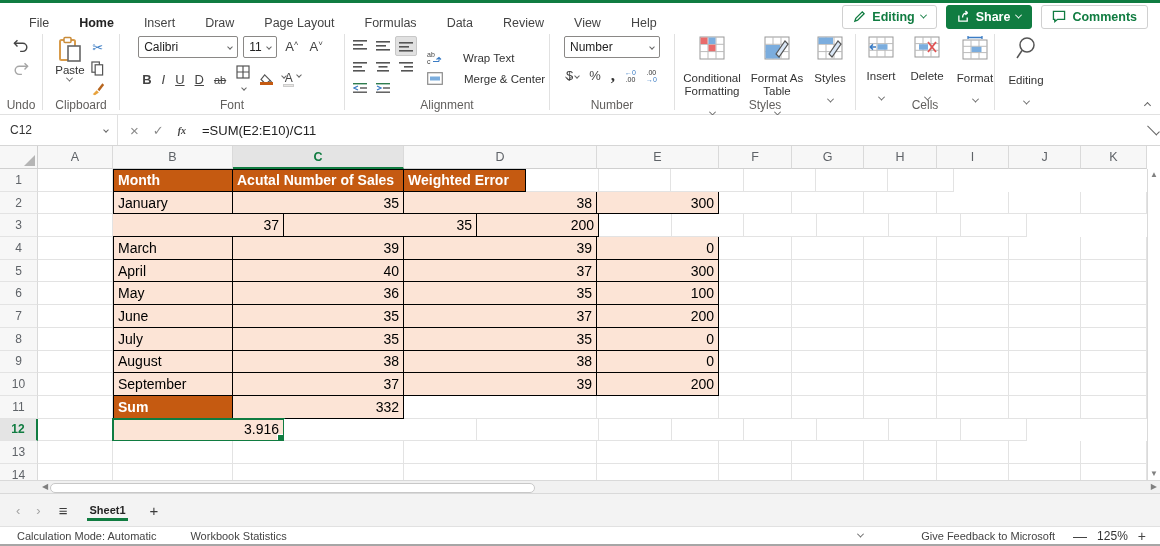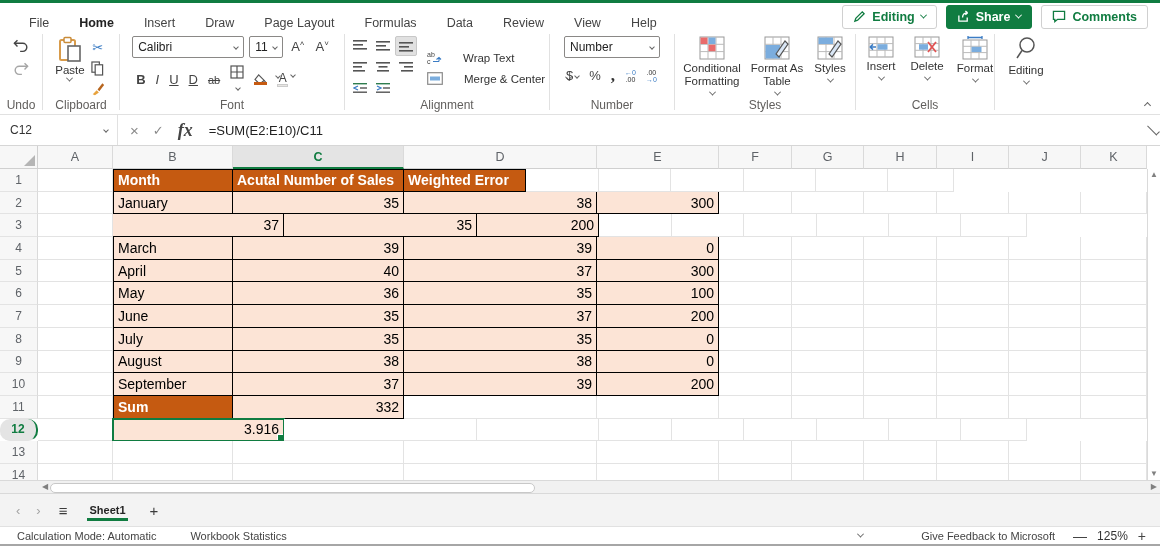--- a/index.html
+++ b/index.html
@@ -38,21 +38,21 @@
   .g-clip { width:76px; }
   .g-clip .rcontent { display:flex; gap:4px; margin:0 auto; }
   .paste-btn { display:flex; flex-direction:column; align-items:center; font-size:11.5px; color:#333; gap:1px; border:none; background:none; }
   .clip-mini { display:flex; flex-direction:column; gap:2px; justify-content:center; }
   .scissors { color:#3b7cc4; font-size:13px; }
 
   
   .g-font { width:224px; }
   .g-font .rcontent { display:flex; flex-direction:column; gap:6px; margin:0 auto; }
   .selbox { display:flex; align-items:center; justify-content:space-between; border:1px solid #8a8886; border-radius:2px; height:22px; padding:0 5px; font-size:12px; color:#222; background:#fff; }
-  .fname { width:112px; }
+  .fname { width:100px; }
   .fsize { width:34px; }
   .fgrow-btn { font-size:13px; color:#444; border:none; background:none; padding:0 3px; position:relative; }
   .sup { font-size:8px; vertical-align:super; }
   .fmt-row { display:flex; align-items:center; gap:2px; }
   .fmt-b { border:none; background:none; font-size:13px; color:#444; padding:1px 4px; }
   .u { text-decoration:underline; }
   .strike { text-decoration:line-through; font-size:11px; }
   .minichev { display:inline-block; width:4px; height:4px; border-right:1.2px solid #666; border-bottom:1.2px solid #666; transform:rotate(45deg); margin-left:2px; vertical-align:middle; }
   .fillbar { display:inline-block; width:13px; height:3px; background:#C55A11; margin-top:-2px; }
   .fontbar { display:inline-block; width:11px; height:3px; background:#e8e6e3; border:0.5px solid #ccc; }
@@ -72,50 +72,50 @@
   .numfmt { width:96px; }
   .num-icons { display:flex; align-items:center; gap:6px; }
   .cur { font-size:13px; color:#444; }
   .comma { font-family:"Liberation Serif",serif; font-size:17px; font-weight:bold; color:#333; line-height:10px; }
   .dec { display:flex; flex-direction:column; font-size:7px; line-height:7px; color:#333; align-items:center; }
   .dec .bluea { color:#3b7cc4; }
 
   
   .g-styles { width:180px; }
   .g-styles .rcontent, .g-cells .rcontent { display:flex; gap:4px; margin:0 auto; align-items:flex-start; }
-  .big-btn { display:flex; flex-direction:column; align-items:center; gap:2px; border:none; background:none; font-size:11.5px; color:#333; line-height:13px; text-align:center; }
+  .big-btn { display:flex; flex-direction:column; align-items:center; gap:12px; border:none; background:none; font-size:11.5px; color:#333; line-height:13px; text-align:center; }
   .big-btn .bchev { margin-top:1px; }
 
   
   .g-cells { width:138px; }
 
   
   .g-edit { width:62px; }
   .g-edit .rcontent { margin:0 auto; }
 
   .ribbon-collapse { position:absolute; right:10px; bottom:6px; color:#666; }
 
   
   .fbar { position:absolute; left:0; top:115px; width:1160px; height:31px; border-bottom:1px solid #d6d6d6; display:flex; align-items:center; background:#fff; }
   .namebox { width:118px; height:100%; display:flex; align-items:center; justify-content:space-between; padding:0 9px 0 10px; border-right:1px solid #e1e1e1; font-size:12px; color:#333; }
   .ficons { display:flex; align-items:center; gap:14px; padding:0 12px; color:#8a8a8a; font-size:13px; }
-  .fx { font-family:"Liberation Serif",serif; font-style:italic; font-weight:bold; color:#444; font-size:18px; }
+  .fx { font-family:"Liberation Serif",serif; font-style:italic; font-weight:bold; color:#444; font-size:10px; }
   .ftext { font-size:13px; color:#222; padding-left:4px; flex:1; }
   .fbar-chev { padding-right:12px; color:#666; }
 
   
   .grid { position:absolute; left:0; top:146px; width:1147px; height:334px; overflow:hidden; background:#fff; }
   .colhdr-row { display:flex; height:23px; }
   .corner { position:relative; background:#f7f7f7; border-right:1px solid #d0d0d0; border-bottom:1px solid #d0d0d0; }
   .corner::after { content:""; position:absolute; right:2px; bottom:2px; border-left:11px solid transparent; border-bottom:11px solid #b5b5b5; }
   .chcell { display:flex; align-items:center; justify-content:center; font-size:12.5px; color:#5f6368; background:#f7f7f7; border-right:1px solid #dadada; border-bottom:1px solid #d0d0d0; }
   .chcell.selcol { background:#e4e4e4; color:#107C41; font-weight:bold; border-bottom:2px solid #107C41; }
   .grow { display:flex; height:22.7px; }
   .gutter { display:flex; align-items:center; justify-content:center; width:38px; font-size:12px; color:#5f6368; background:#f7f7f7; border-right:1px solid #dadada; border-bottom:1px solid #e3e3e3; }
-  .gutter.selrow { background:#e4e4e4; color:#107C41; font-weight:bold; border-right:2px solid #107C41;border-radius:10px; }
+  .gutter.selrow { background:#e4e4e4; color:#107C41; font-weight:bold; border-right:2px solid #107C41; }
   .cell { position:relative; font-size:14px; color:#000; border-right:1px solid #e3e3e3; border-bottom:1px solid #e3e3e3; background:#fff; white-space:nowrap; overflow:hidden; display:flex; align-items:center; }
   .cell.hdr { background:#C55A11; color:#fff; font-weight:bold; border-right:1px solid #000; border-bottom:1px solid #000; padding-left:4px; }
   .cell.peach { background:#FCE4D6; border-right:1px solid #000; border-bottom:1px solid #000; }
   .cell.tleft { border-left:1px solid #000; }
   .cell.ttop { border-top:1px solid #000; }
   .cell.left { padding-left:4px; justify-content:flex-start; }
   .cell.num { justify-content:flex-end; padding-right:4px; }
   .cell.sel-cell { outline:2px solid #107C41; outline-offset:-1px; }
   .cell.sel-cell::after { content:""; position:absolute; right:-1px; bottom:-1px; width:5px; height:5px; background:#107C41; border:1px solid #fff; }
 

